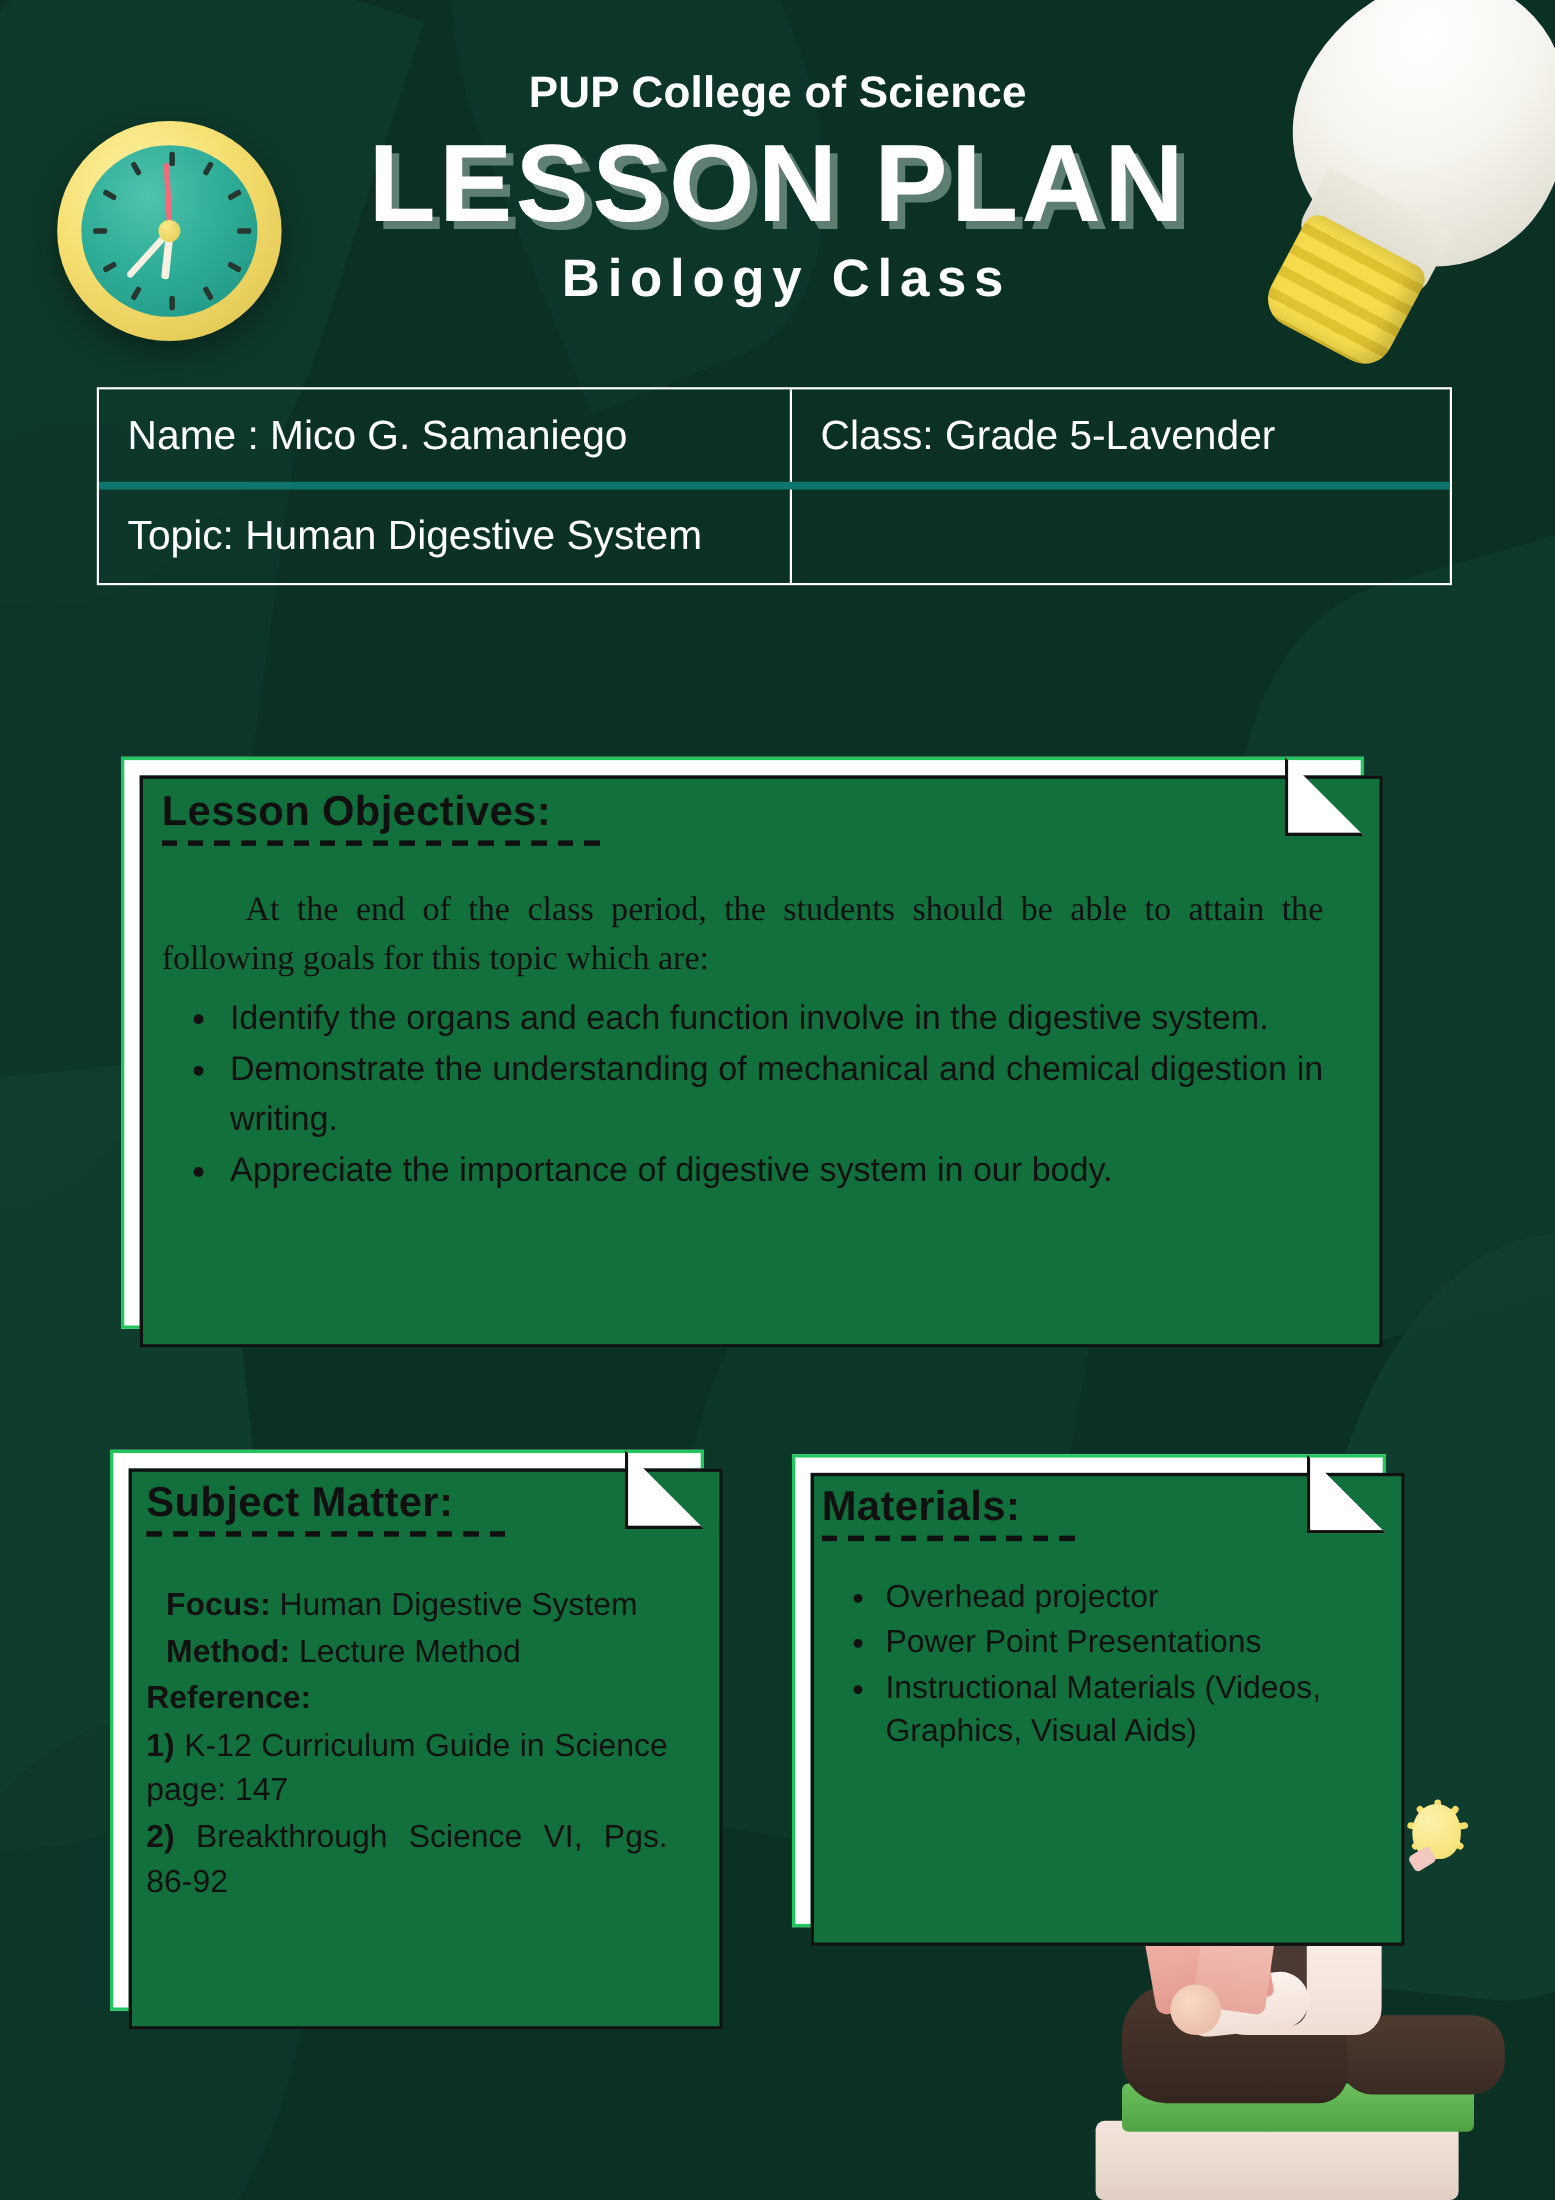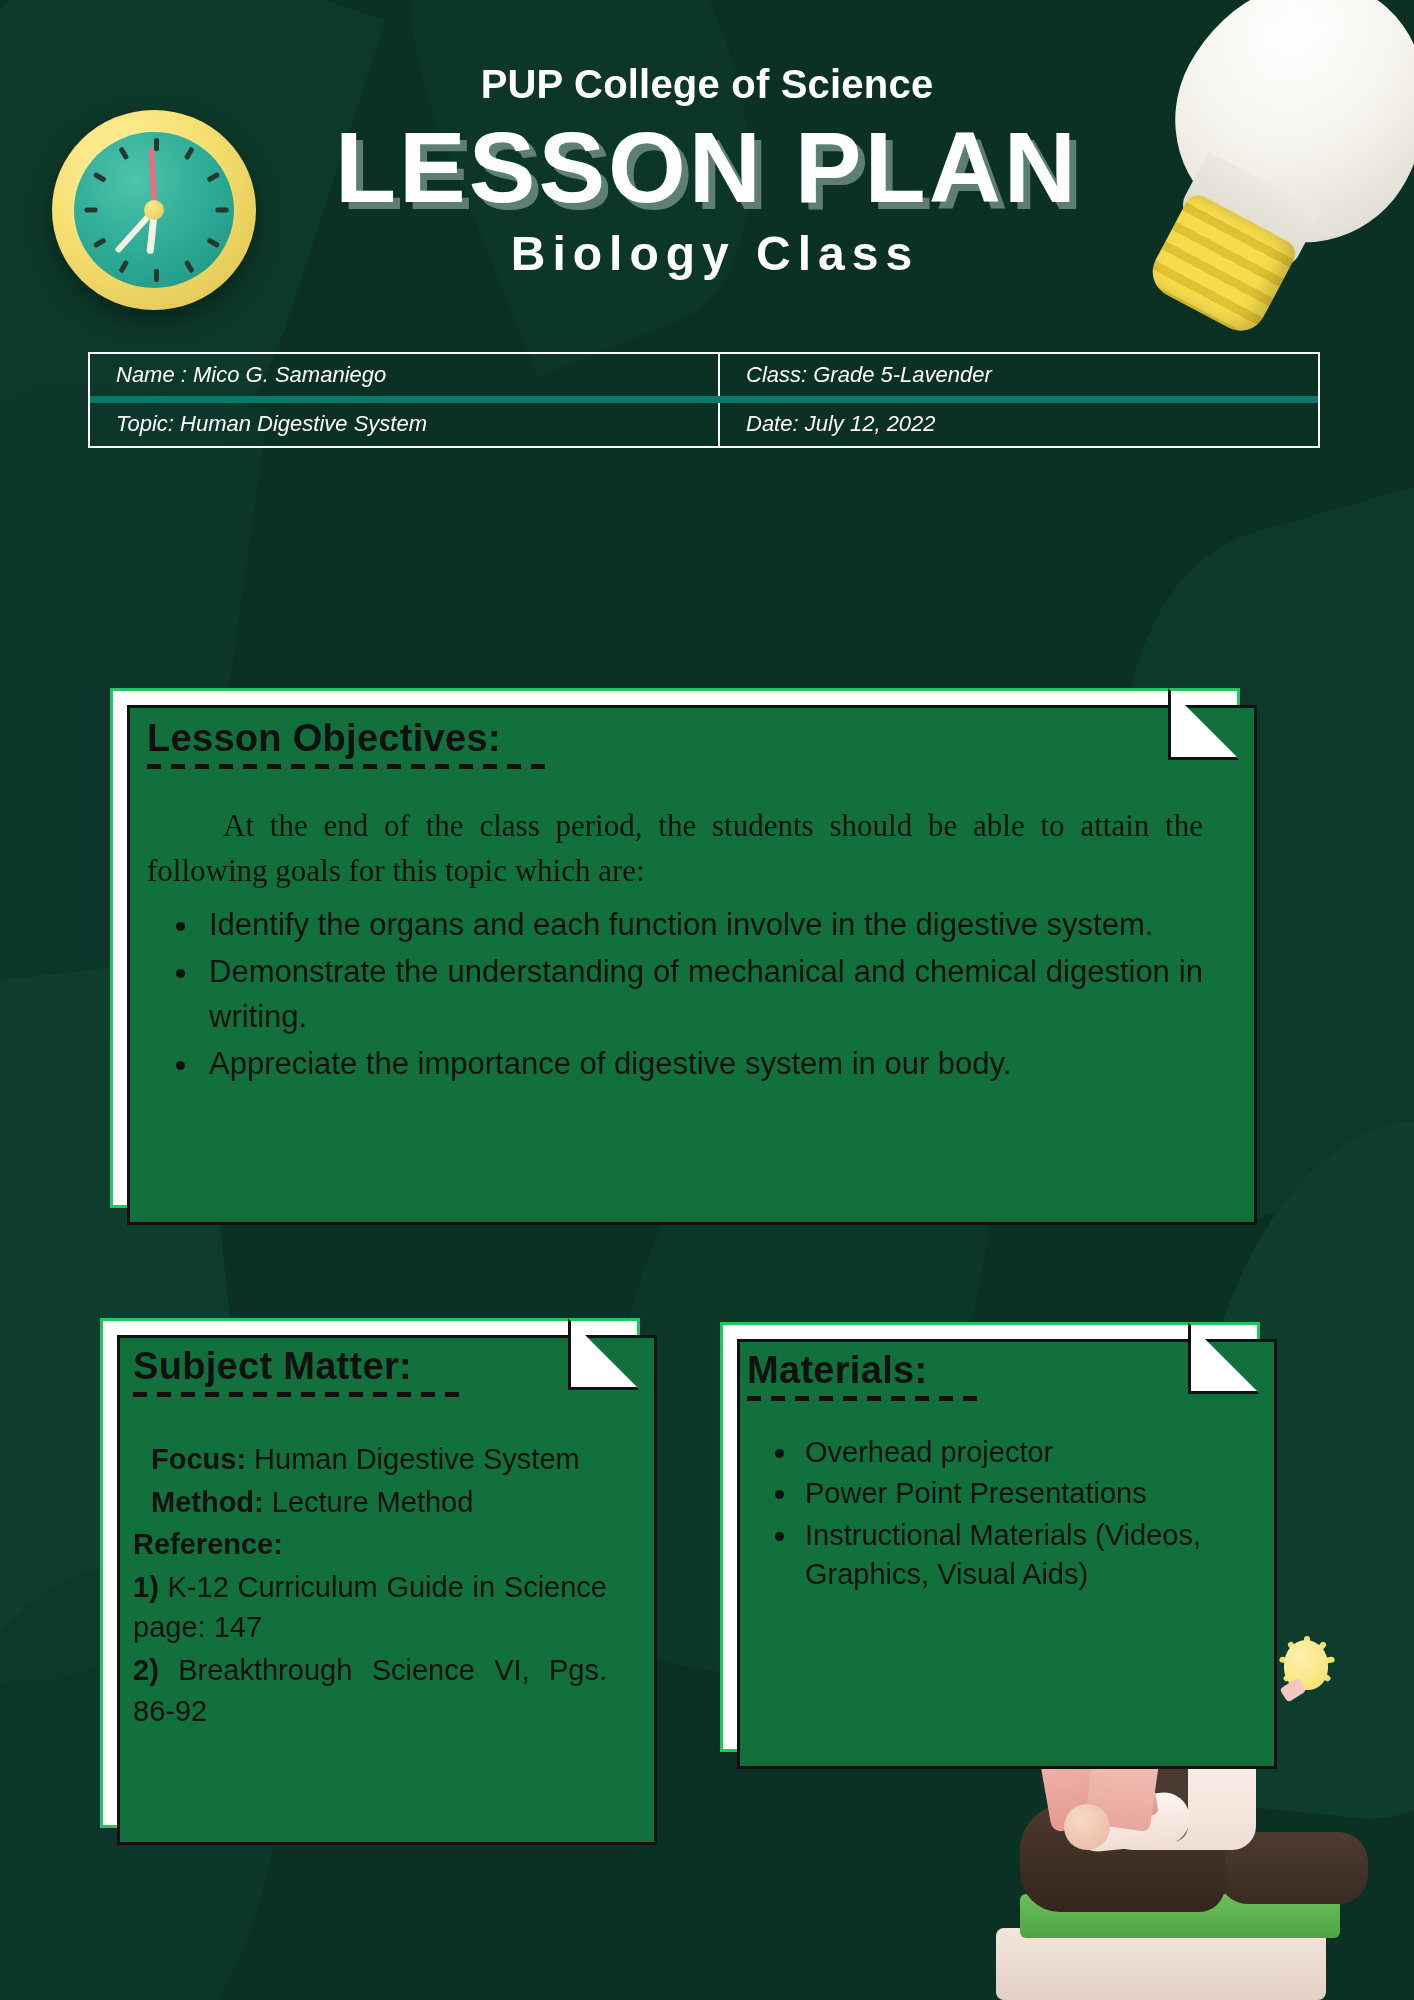--- a/index.html
+++ b/index.html
@@ -275,25 +275,24 @@
   .info-table {
     position: absolute;
     left: 88px; top: 352px;
     width: 1232px;
     border: 2px solid #ffffff;
     z-index: 6;
   }
   .info-row { display: flex; }
   .info-row + .info-row { border-top: 7px solid #0f766e; }
   .info-cell {
-    padding: 8px 26px;
+    padding: 20px 26px;
     color: #ffffff;
-    font-size: 22px;
+    font-size: 37px;
     line-height: 1.2;
-    font-style: italic;
   }
   .info-cell.left { width: 630px; border-right: 2px solid #ffffff; }
   .info-cell.right { flex: 1; }
 
   
   .card {
     position: absolute;
     background: #ffffff;
     border: 3px solid #22c55e;
     z-index: 6;
@@ -442,21 +441,20 @@
     <div class="subtitle">Biology Class</div>
   </div>
 
   <div class="info-table">
     <div class="info-row">
       <div class="info-cell left">Name : Mico G. Samaniego</div>
       <div class="info-cell right">Class: Grade 5-Lavender</div>
     </div>
     <div class="info-row">
       <div class="info-cell left">Topic: Human Digestive System</div>
-      <div class="info-cell right">Date: July 12, 2022</div>
     </div>
   </div>
 
   <div class="card" id="card-objectives">
     <div class="fold-white"></div>
     <div class="card-title">Lesson Objectives:</div>
     <div class="dashes"></div>
     <p class="obj-intro">At the end of the class period, the students should be able to attain the following goals for this topic which are:</p>
     <ul class="obj-list">
       <li>Identify the organs and each function involve in the digestive system.</li>

